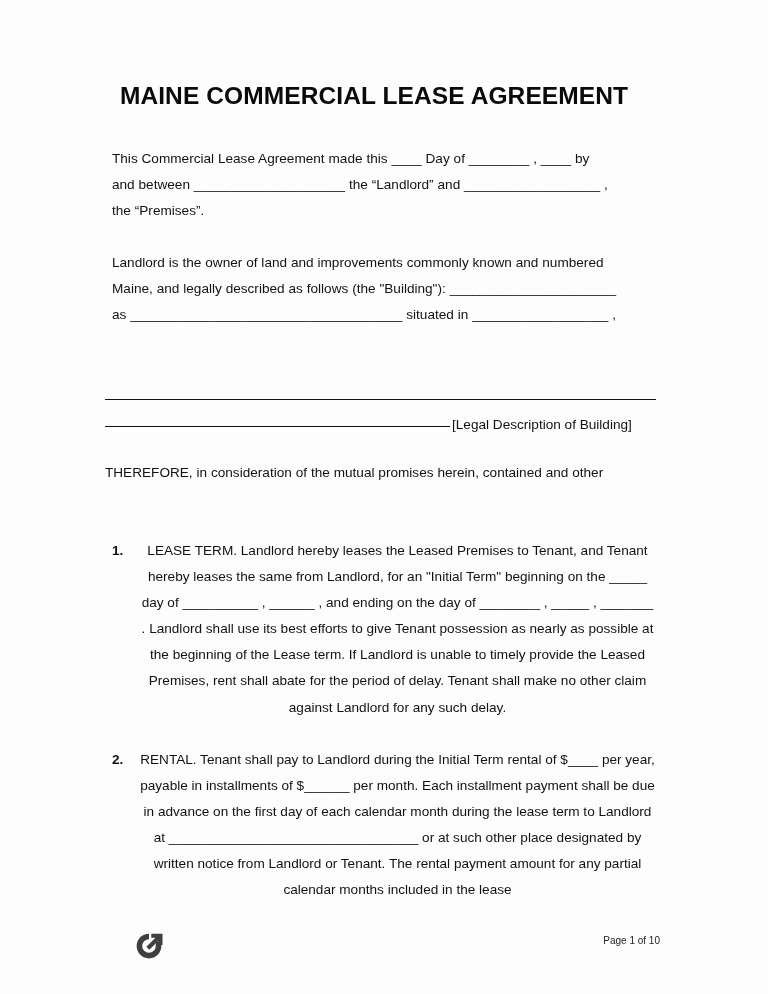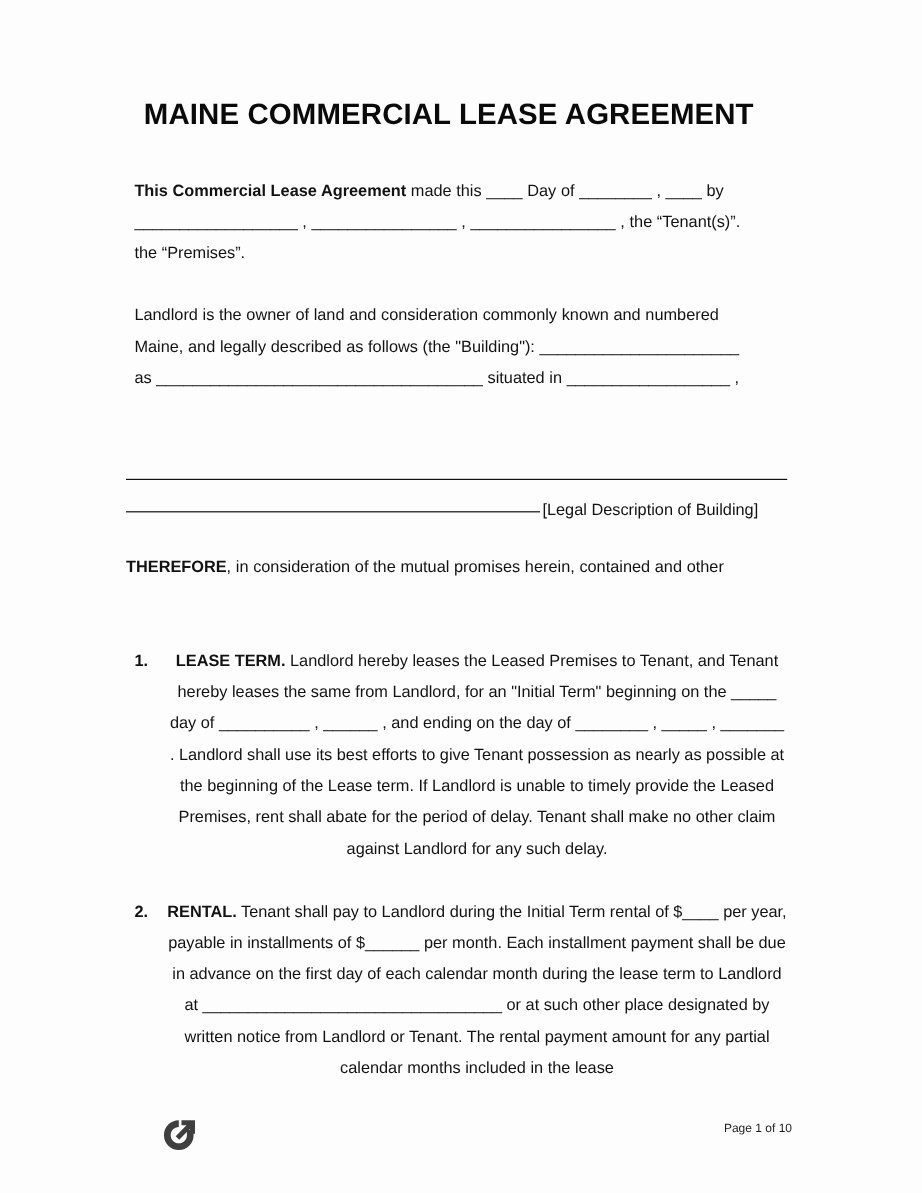--- a/index.html
+++ b/index.html
@@ -79,21 +79,21 @@
   }
   li.clause .num {
     position: absolute;
     left: 0;
     top: 0;
     font-weight: bold;
     font-size: 13.6px;
   }
   li.clause .body { display: block; text-align: center; }
 
-  .b { font-weight: bold; }
+  .b { font-weight: normal; }
 
   
   .footer {
     position: absolute;
     left: 0;
     top: 926px;
     width: 768px;
     height: 46px;
   }
   .logo {
@@ -116,28 +116,28 @@
 <body>
 
 <div class="page">
 
   <div class="doc-title">MAINE COMMERCIAL LEASE AGREEMENT</div>
 
   <div class="content">
 
     <div>
       <p class="para"><span class="b">This Commercial Lease Agreement</span> <span>made this ____ Day of ________ , ____ by</span></p>
-      <p class="para">__________________ , ________________ , ________________ , the “Tenant(s)”.</p>
+      <p class="para">and between ____________________ the “Landlord” and __________________ ,</p>
       <p class="para">the “Premises”.</p>
     </div>
 
     <div class="gap-sm"></div>
 
     <div>
-      <p class="para">Landlord is the owner of land and consideration commonly known and numbered</p>
+      <p class="para">Landlord is the owner of land and improvements commonly known and numbered</p>
       <p class="para">Maine, and legally described as follows (the "Building"): ______________________</p>
       <p class="para">as ____________________________________ situated in __________________ ,</p>
     </div>
   </div>
 
   <div class="fullline" style="top:399px;"></div>
   <div class="fullline" style="top:426px; width:345px;"></div>
   <div style="position:absolute; left:452px; top:412px; font-size:13.6px; line-height:26.1px; color:#121212;">[Legal Description of Building]</div>
 
   <div style="position:absolute; left:105px; top:460px; width:555px;">

